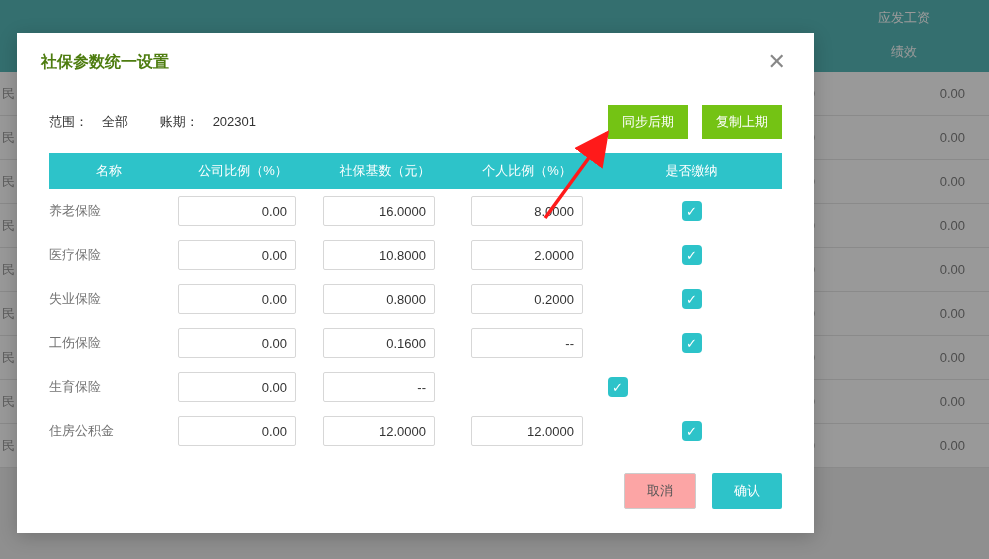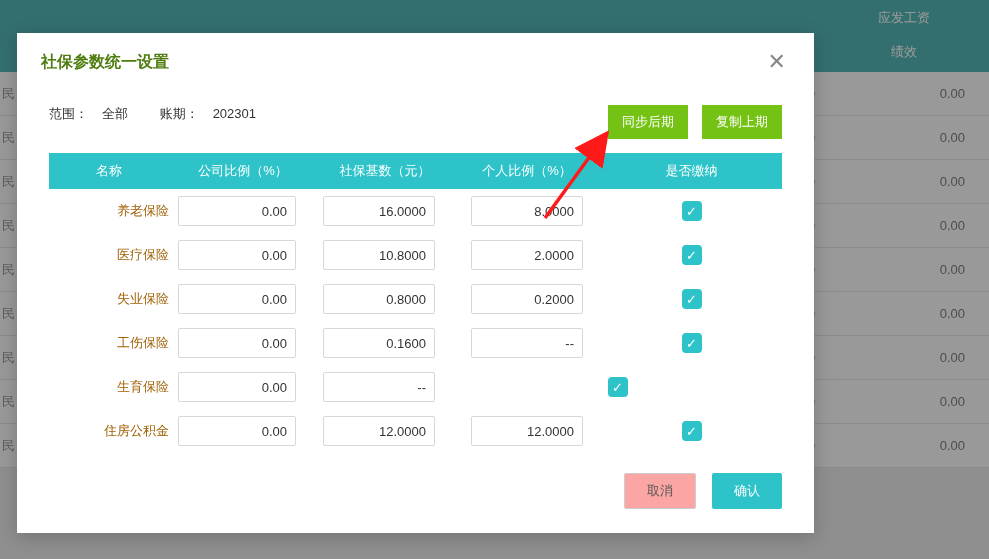--- a/index.html
+++ b/index.html
@@ -82,21 +82,21 @@
       color: #888;
       cursor: pointer;
       line-height: 1;
       padding: 0 4px;
     }
     .modal-body {
       padding: 0 32px;
     }
     .meta-row {
       display: flex;
-      align-items: flex-start;
+      align-items: center;
       justify-content: space-between;
       padding: 18px 0 14px 0;
     }
     .meta-left { color: #333; font-size: 13px; }
     .meta-left span { margin-right: 14px; }
     .meta-right { display: flex; gap: 14px; }
     .btn-green {
       background: #74c314;
       color: #fff;
       border: none;
@@ -121,22 +121,22 @@
     .gh-pers  { width: 148px; }
     .gh-pay   { flex: 1; }
     .grid-body {}
     .grid-row {
       display: flex;
       align-items: center;
       height: 44px;
     }
     .grid-row .gc-name {
       width: 120px;
-      text-align: right;
-      color: #a16207;
+      text-align: left;
+      color: #737373;
     }
     .grid-row .gc-input {
       display: flex;
       justify-content: center;
     }
     .gc-base { width: 136px; }
     .gc-comp { width: 148px; }
     .gc-pers { width: 148px; }
     .gc-pay  { flex: 1; display: flex; justify-content: center; }
     .num-input {

